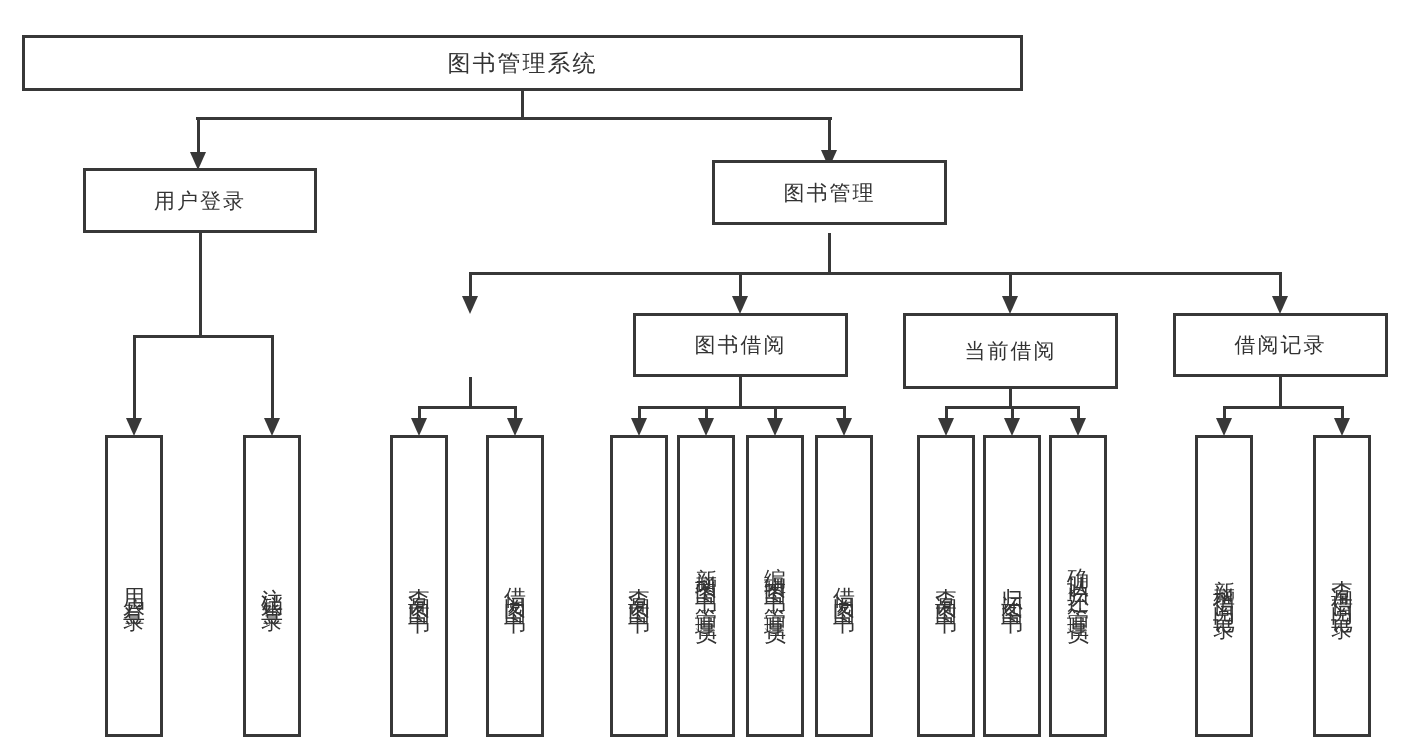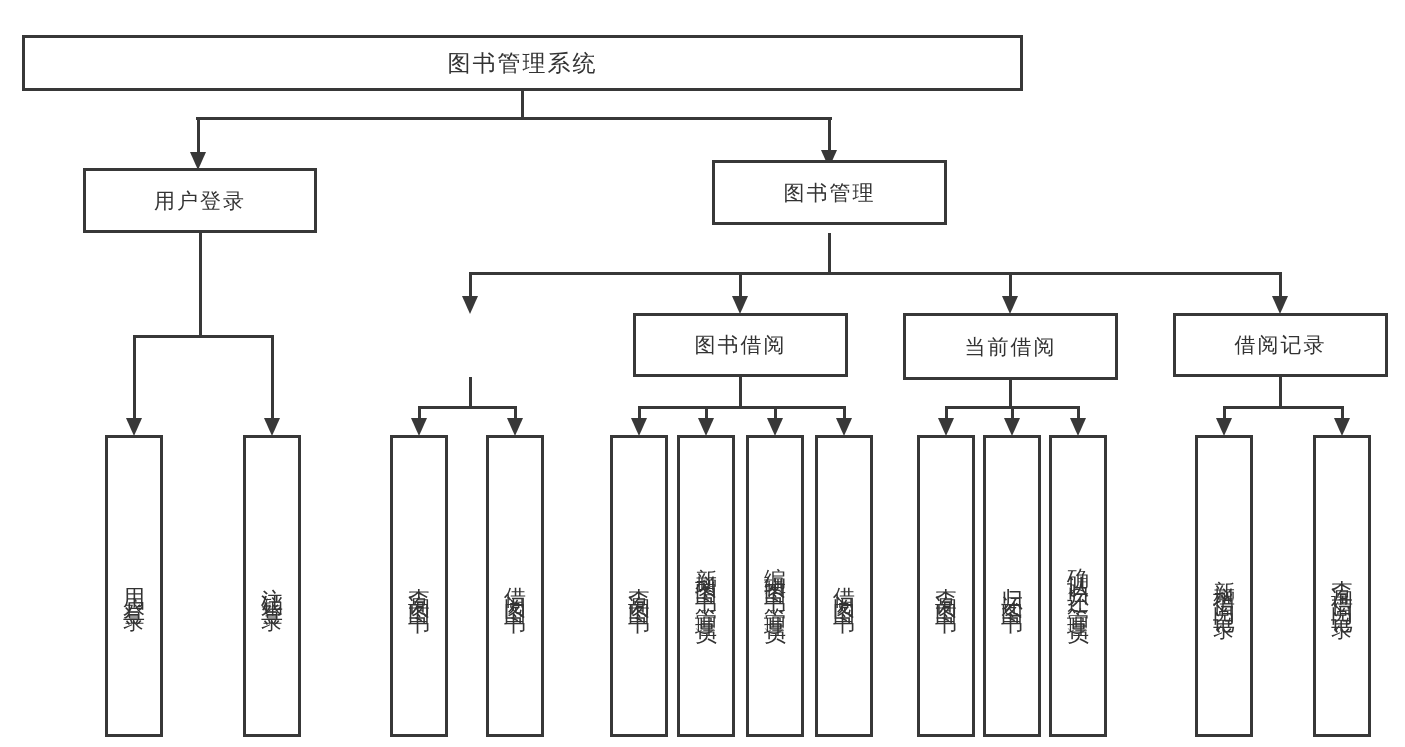--- a/index.html
+++ b/index.html
@@ -138,21 +138,21 @@
   <div class="node hbox" style="left:83px;top:168px;width:234px;height:65px;">
     <span>用户登录</span>
   </div>
   <div class="node hbox" style="left:712px;top:160px;width:235px;height:65px;">
     <span>图书管理</span>
   </div>
 
   <div class="node hbox" style="left:633px;top:313px;width:215px;height:64px;">
     <span>图书借阅</span>
   </div>
-  <div class="node hbox" style="left:903px;top:313px;width:215px;height:67px;">
+  <div class="node hbox" style="left:903px;top:313px;width:215px;height:76px;">
     <span>当前借阅</span>
   </div>
   <div class="node hbox" style="left:1173px;top:313px;width:215px;height:64px;">
     <span>借阅记录</span>
   </div>
 
   <div class="node vbox" style="left:105px;top:435px;width:58px;height:302px;">
     <span class="vtext">用户登录</span>
   </div>
   <div class="node vbox" style="left:243px;top:435px;width:58px;height:302px;">

